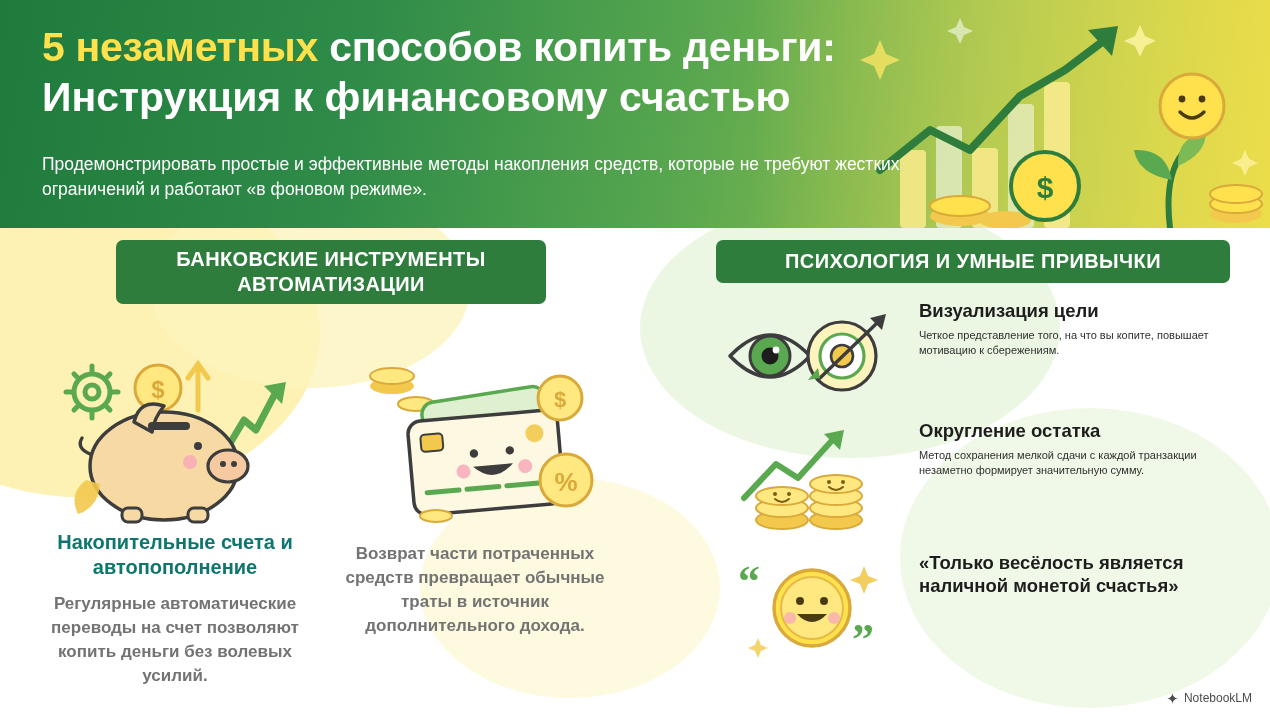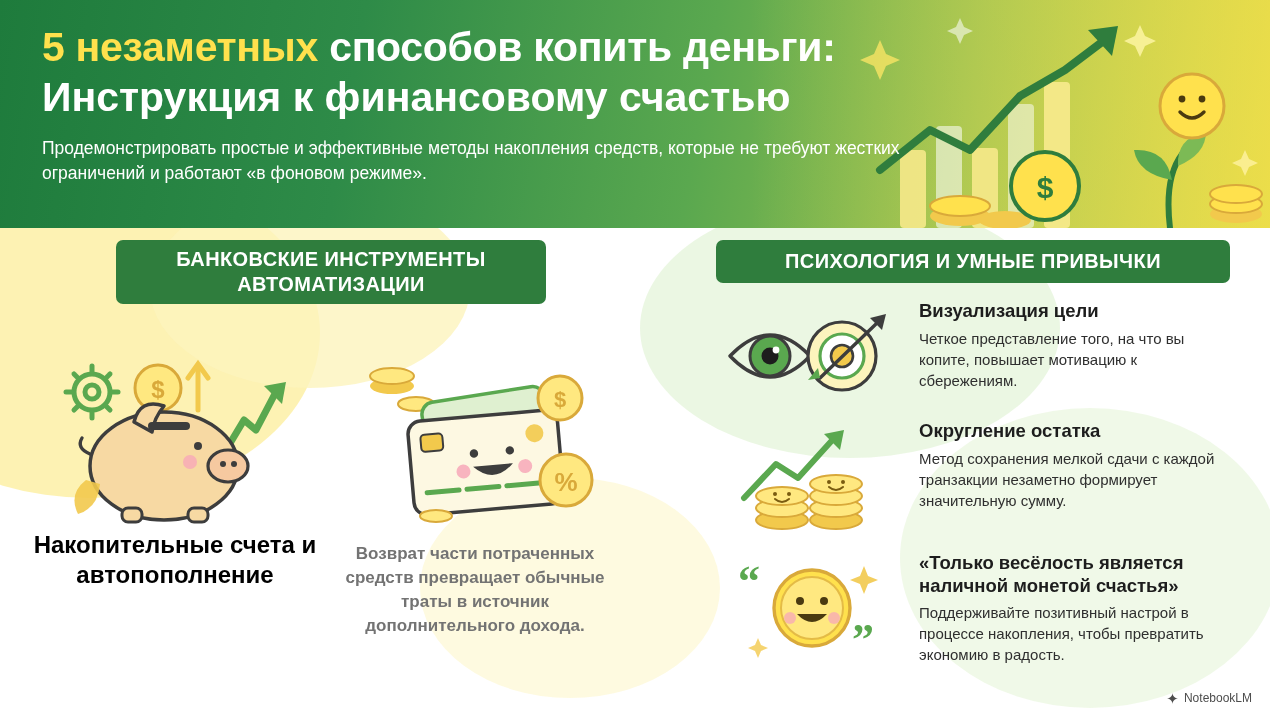--- a/index.html
+++ b/index.html
@@ -46,21 +46,21 @@
   .title-line1 .w-white  { color: #ffffff; }
   .title-line2 {
     font-size: 41px;
     font-weight: bold;
     color: #ffffff;
     line-height: 1.16;
     margin: 2px 0 0 0;
   }
   .subtitle {
     position: absolute;
-    left: 42px; top: 136px;
+    left: 42px; top: 152px;
     width: 880px;
     color: #ffffff;
     font-size: 17.5px;
     line-height: 1.45;
   }
 
   
   .hdr-art { position:absolute; right:0; top:0; width:430px; height:228px; }
 
   
@@ -93,22 +93,22 @@
   #badge-left { left:116px; top:240px; width:394px; }
   #badge-right { left:716px; top:240px; width:478px; padding-top:9px; padding-bottom:9px; }
 
   
   .lcard { position:absolute; width:290px; text-align:center; }
   #lcard-1 { left:30px; top:330px; }
   #lcard-2 { left:330px; top:330px; }
   .lcard .art { height:200px; position:relative; }
   .lcard h3 {
     margin:0;
-    font-size:24px;
-    color:#000000;
+    font-size:20px;
+    color:#0f766e;
     font-weight:bold;
     line-height:1.25;
   }
   .lcard p {
     margin:12px 4px 0 4px;
     font-size:17px;
     color:#737373;
     line-height:1.42;
     font-weight:bold;
   }
@@ -124,21 +124,21 @@
   .ritem .rtext { margin-left:195px; }
   .ritem h4 {
     margin:0 0 5px 0;
     font-size:18.5px;
     font-weight:bold;
     color:#1d1d1d;
     line-height:1.22;
   }
   .ritem p {
     margin:0;
-    font-size:15px;
+    font-size:11px;
     color:#2f2f2f;
     line-height:1.40;
   }
 
   
   .footer-brand {
     position:absolute;
     right:18px; bottom:9px;
     display:flex; align-items:center; gap:5px;
     color:#4d4d4d; font-size:12px;
@@ -256,20 +256,21 @@
 
         <rect x="92" y="178" width="20" height="14" rx="6" fill="#f7d9a3" stroke="#3d3d3d" stroke-width="3"></rect>
         <rect x="158" y="178" width="20" height="14" rx="6" fill="#f7d9a3" stroke="#3d3d3d" stroke-width="3"></rect>
 
         <path d="M60 124 q-14 -6 -8 -16" stroke="#3d3d3d" stroke-width="3.4" fill="none" stroke-linecap="round"></path>
 
         <path d="M56 150 q-18 14 -8 34 q20 -6 22 -30z" fill="#f2c94c" opacity=".9"></path>
       </svg>
     </div>
     <h3>Накопительные счета и автопополнение</h3>
+    <p>Регулярные автоматические переводы на счет позволяют копить деньги без волевых усилий.</p>
   </div>
 
   <div class="lcard" id="lcard-2">
     <div class="art">
       <svg viewBox="0 0 290 200" width="290" height="200">
 
         <ellipse cx="62" cy="56" rx="22" ry="8" fill="#f2c94c"></ellipse>
         <ellipse cx="62" cy="46" rx="22" ry="8" fill="#ffe880" stroke="#d9a93a" stroke-width="2"></ellipse>
         <ellipse cx="86" cy="74" rx="18" ry="7" fill="#ffe880" stroke="#d9a93a" stroke-width="2"></ellipse>
 
@@ -364,21 +365,20 @@
         <circle cx="100" cy="49" r="4" fill="#4a3a10"></circle>
         <path d="M73 62 q15 16 30 0 z" fill="#4a3a10"></path>
         <circle cx="66" cy="66" r="6" fill="#f7a8b8" opacity=".75"></circle>
         <circle cx="110" cy="66" r="6" fill="#f7a8b8" opacity=".75"></circle>
         <path d="M140 14 l4 10 10 4 -10 4 -4 10 -4 -10 -10 -4 10 -4z" fill="#f2c94c" opacity=".9"></path>
         <path d="M34 86 l3 7 7 3 -7 3 -3 7 -3 -7 -7 -3 7 -3z" fill="#f2c94c" opacity=".8"></path>
       </svg>
     </div>
     <div class="rtext">
       <h4>«Только весёлость является наличной монетой счастья»</h4>
-      <p>Поддерживайте позитивный настрой в процессе накопления, чтобы превратить экономию в радость.</p>
     </div>
   </div>
 
   <div class="footer-brand">
     <svg class="nb-ico" width="13" height="13" viewBox="0 0 16 16">
       <path d="M8 1 C8 5 5 8 1 8 C5 8 8 11 8 15 C8 11 11 8 15 8 C11 8 8 5 8 1z" fill="#4d4d4d"></path>
     </svg>
     <span>NotebookLM</span>
   </div>
 

